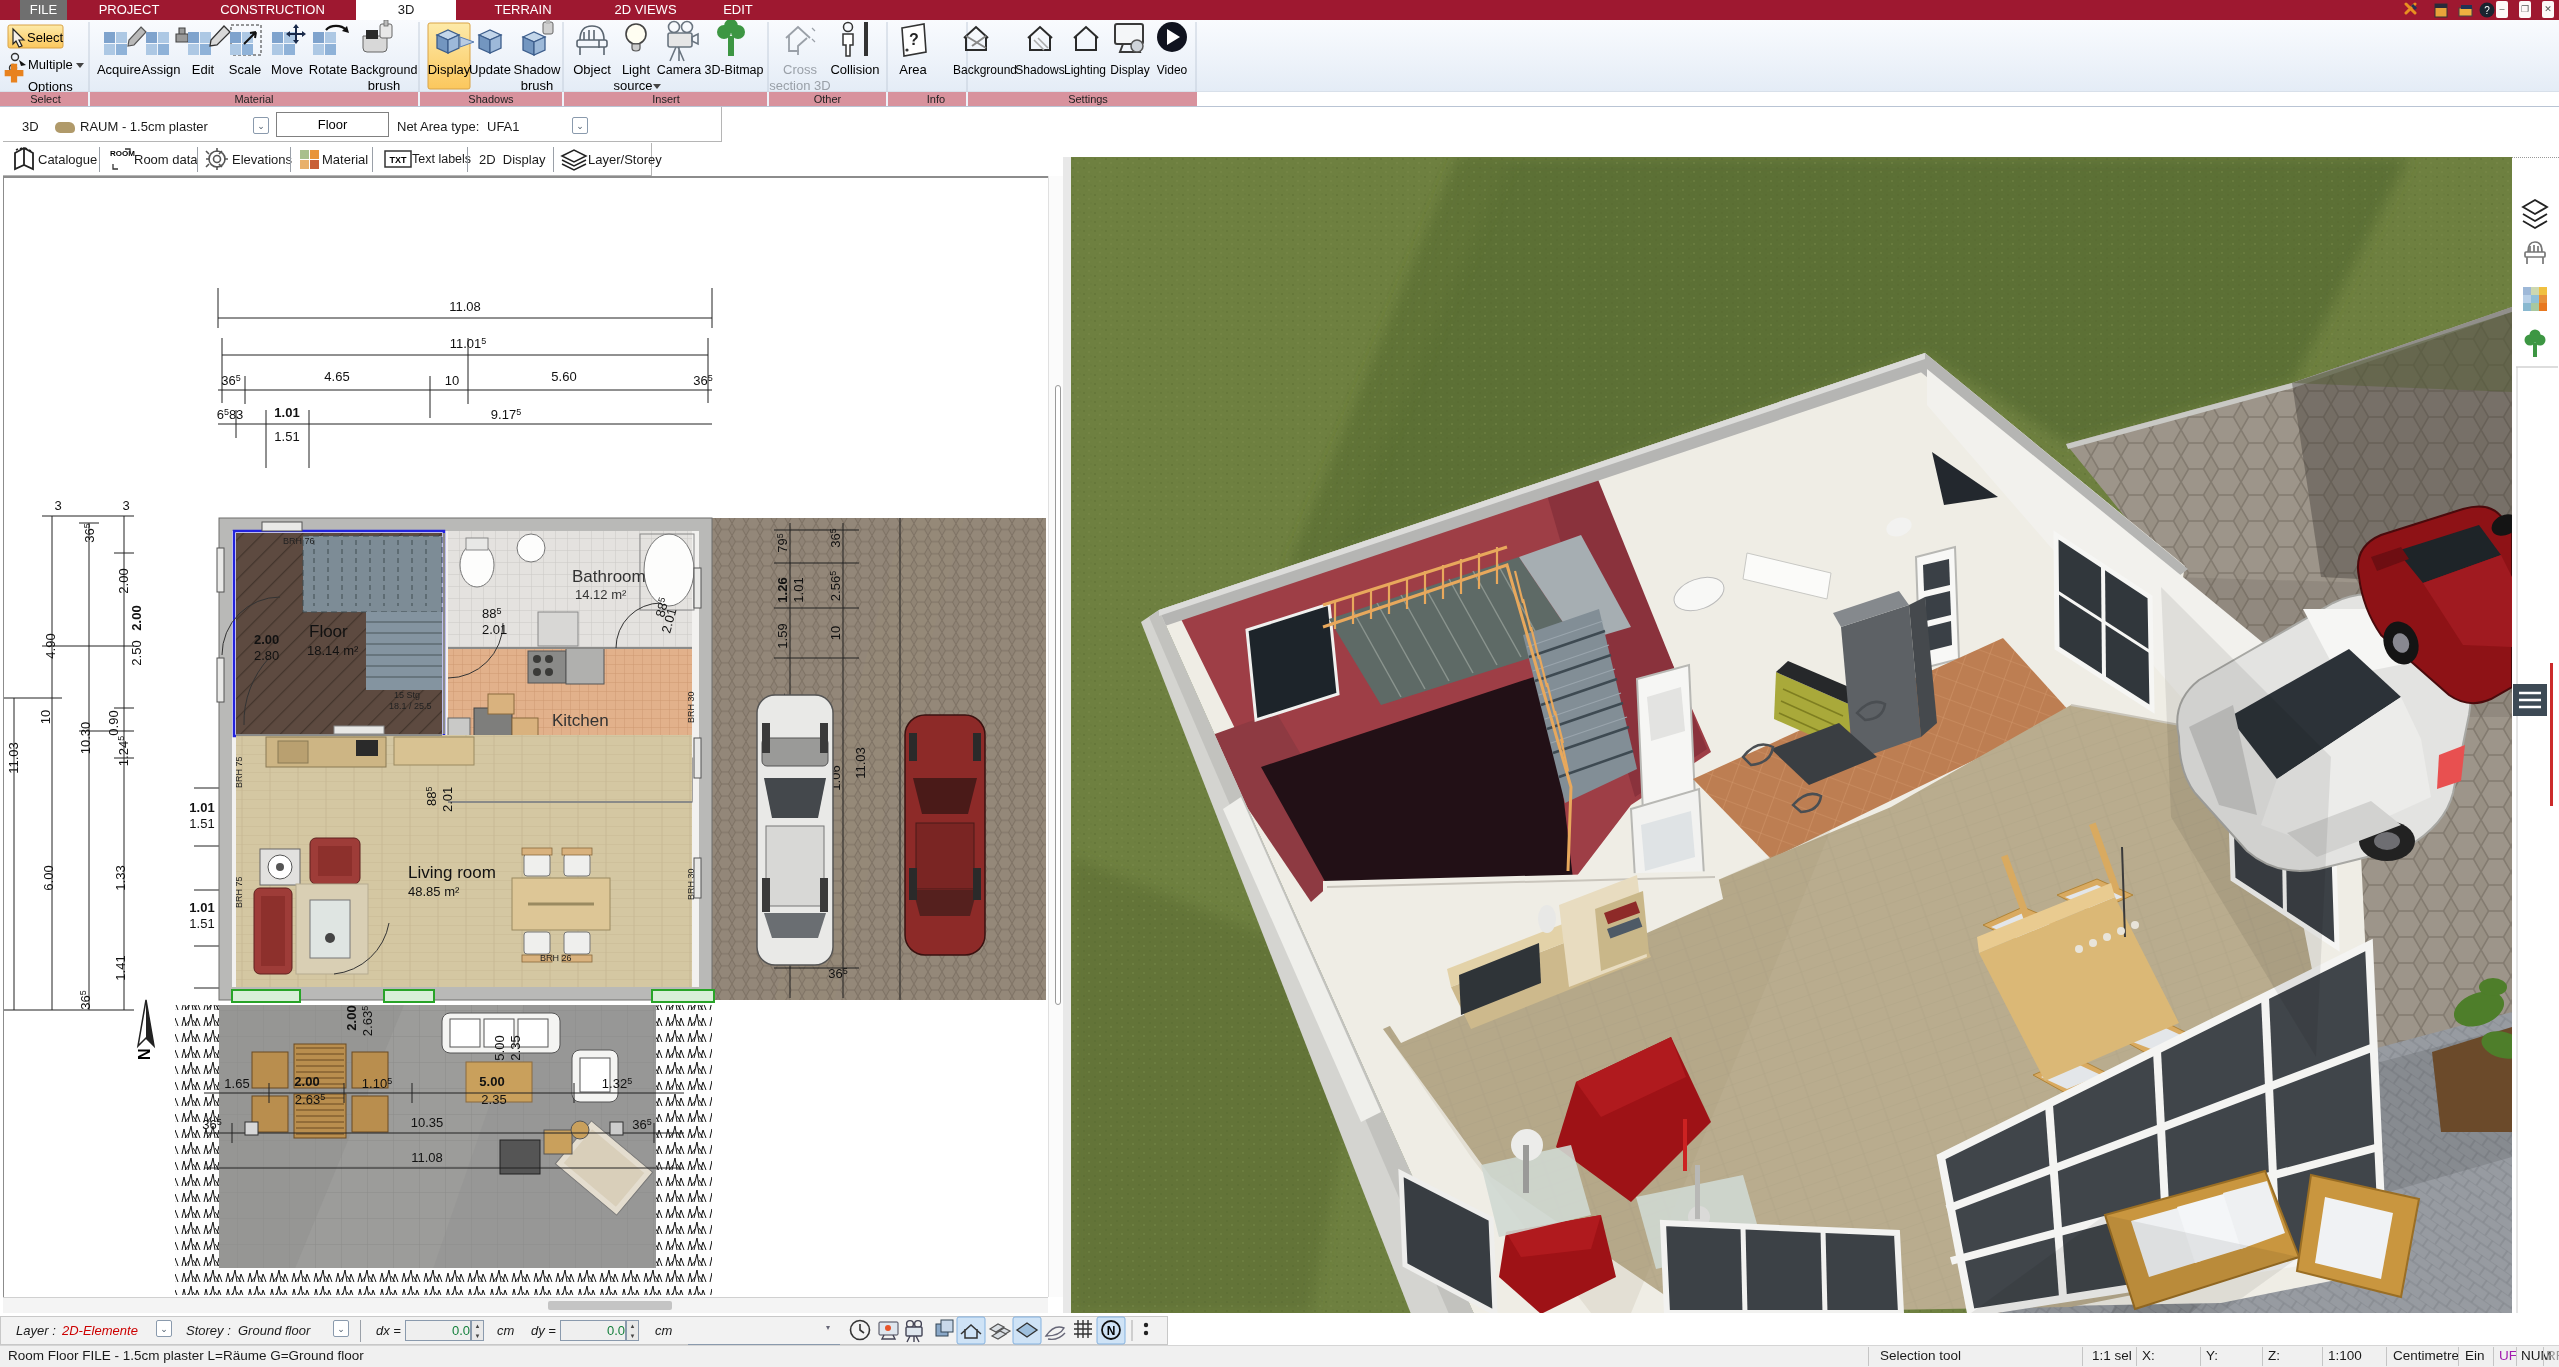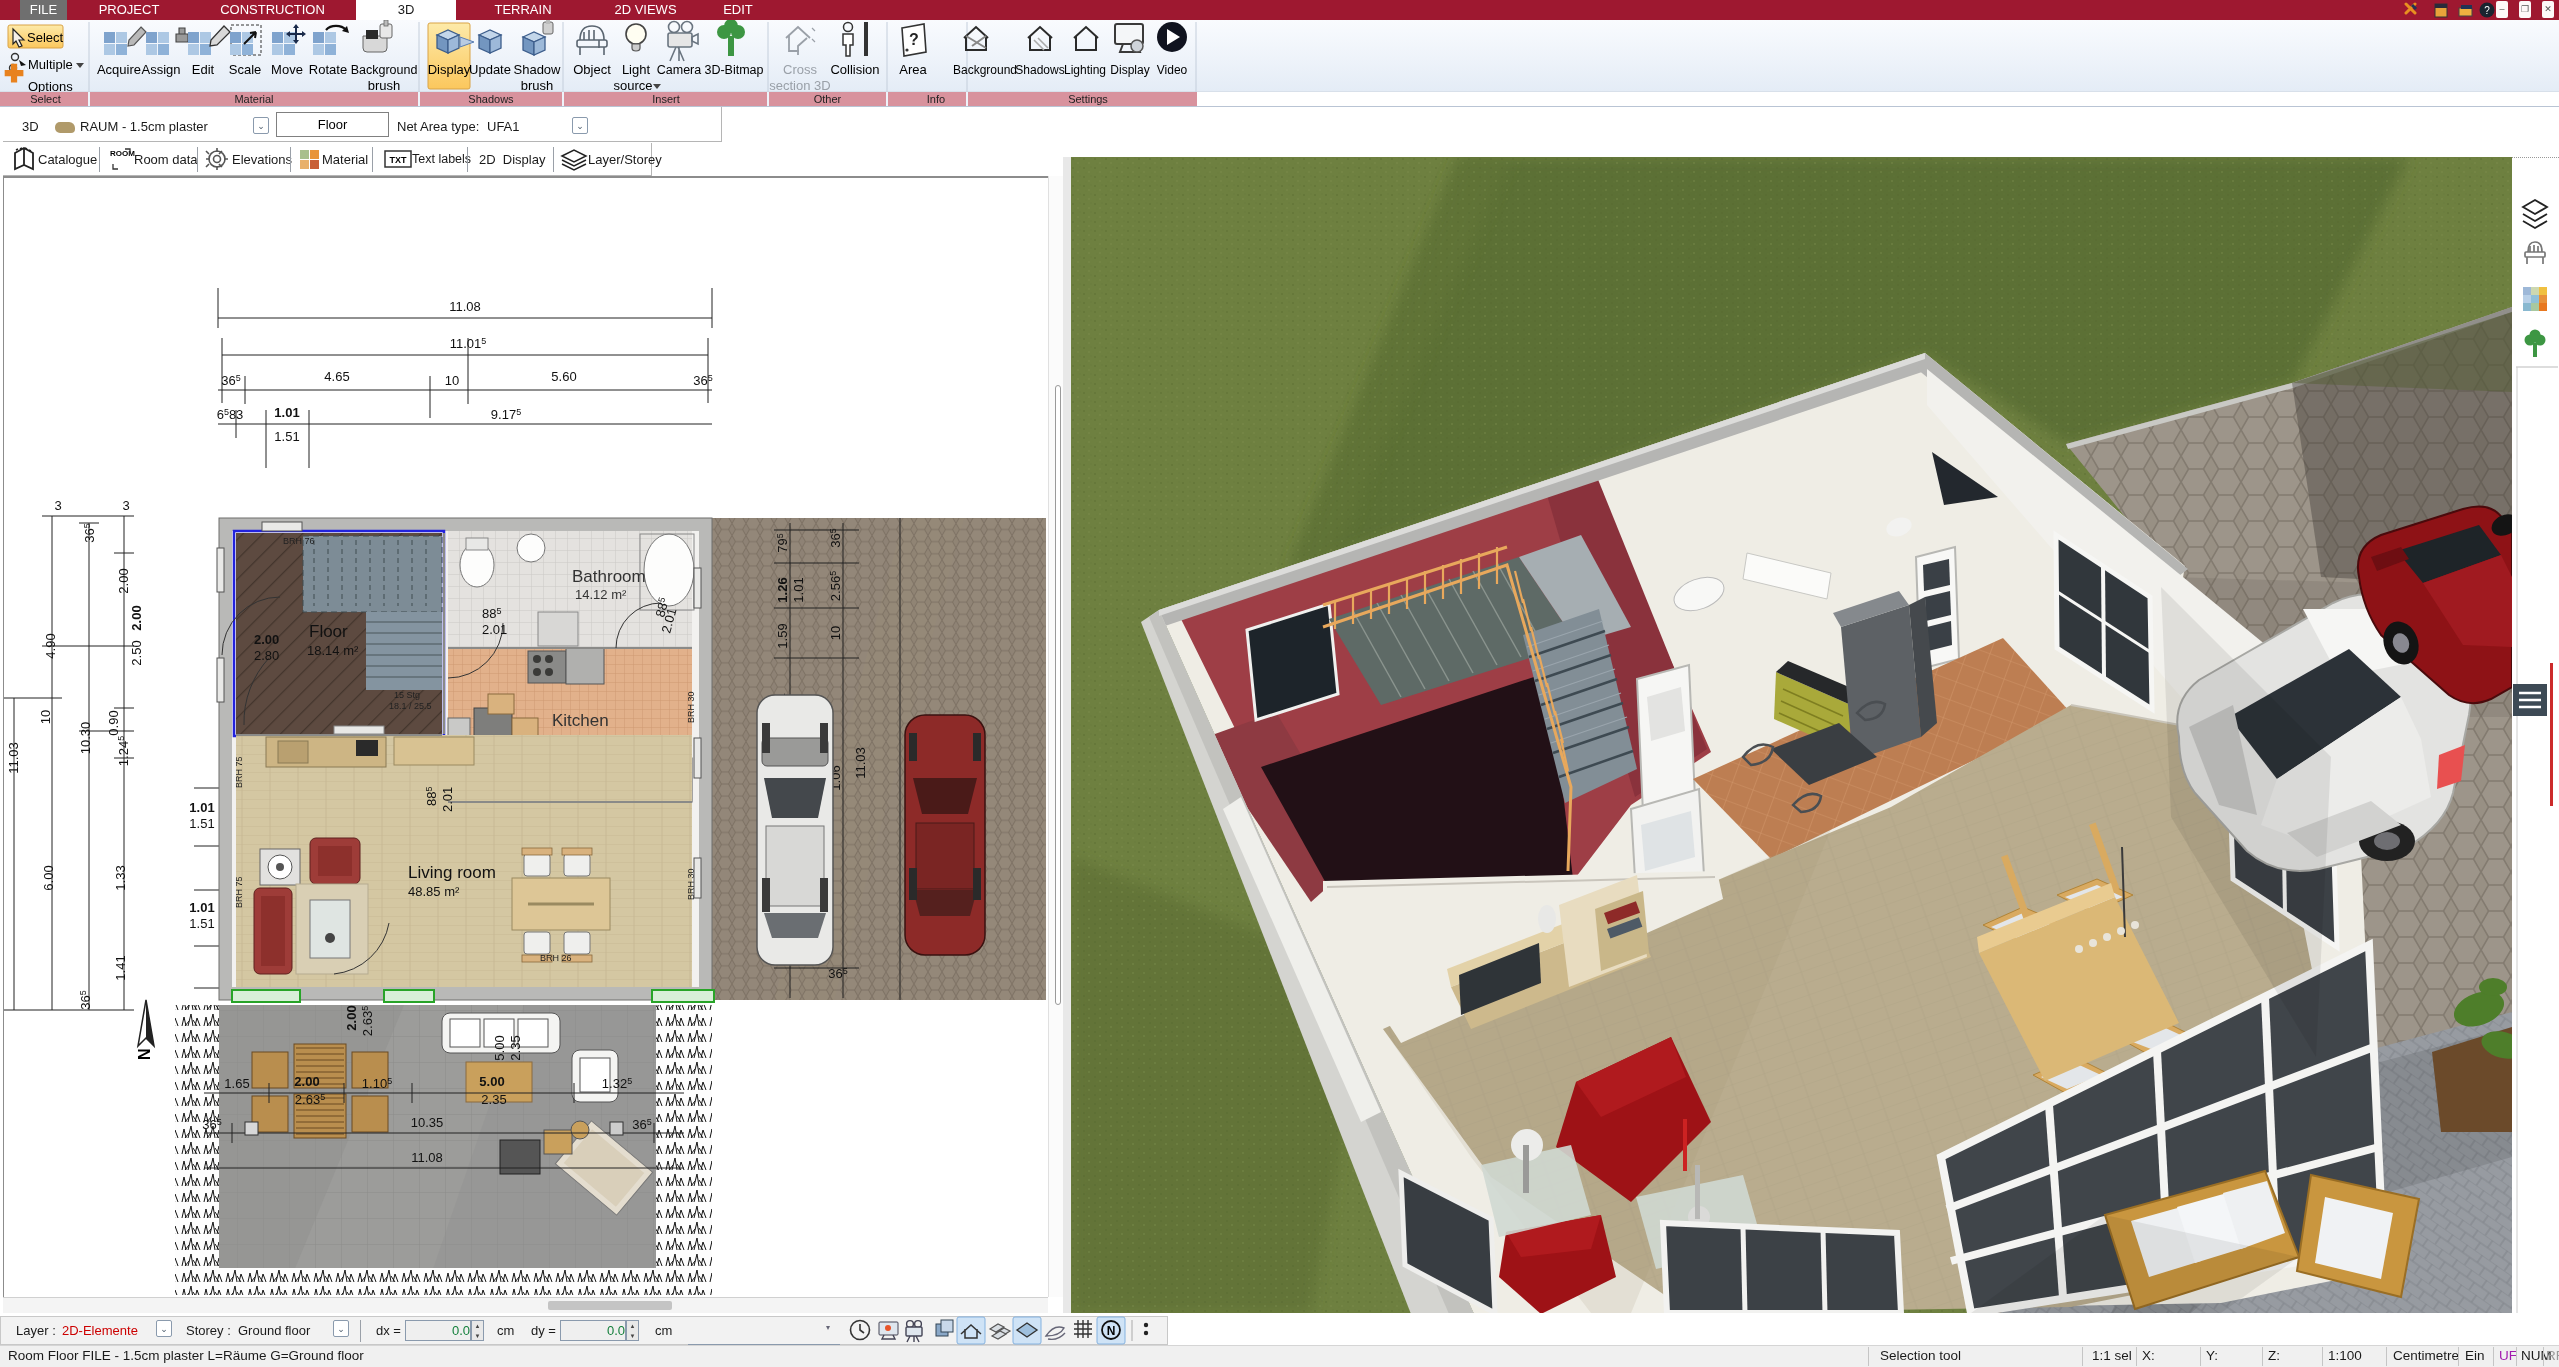--- a/index.html
+++ b/index.html
@@ -40,21 +40,21 @@
 #hscroll { left:3px; top:1297px; width:1045px; height:16px; background:#f4f4f4; border-top:1px solid #d0d0d0; }
 #hthumb { left:548px; top:1301px; width:124px; height:9px; background:#c4c4c4; border-radius:2px; }
 #vscroll { left:1048px; top:176px; width:15px; height:1121px; background:#fbfbfb; border-left:1px solid #e0e0e0; }
 #vthumb { left:1055px; top:385px; width:6px; height:620px; background:#fff; border:1px solid #9a9a9a; border-radius:3px; }
 #gap23 { left:1063px; top:157px; width:8px; height:1156px; background:#e8e8e8; }
 #pane3d { left:1071px; top:157px; width:1441px; height:1156px; background:#6f8142; }
 #sidebar { left:2512px; top:157px; width:47px; height:1156px; background:#ffffff; border-top:1px dotted #999; }
 
 #botbar { left:0; top:1316px; width:1168px; height:29px; background:#f2f2f2; border:1px solid #c8c8c8; }
 #botbar2 { left:1168px; top:1316px; width:1391px; height:29px; background:#ffffff; }
-.bt { position:absolute; font-size:13px; color:#1a1a1a; top:1323px; }
+.bt { position:absolute; font-size:13px; color:#1a1a1a; top:1323px;font-style:italic; }
 .binput { position:absolute; top:1320px; height:21px; background:#efefef; border:1px solid #8a9aad;
   font-size:13px; color:#15803d; text-align:right; line-height:20px; }
 #statusbar { left:0; top:1345px; width:2559px; height:22px; background:#f0f0f0; border-top:1px solid #d5d5d5; }
 .st { position:absolute; top:1348px; font-size:13.5px; color:#1a1a1a; }
 .ssep { position:absolute; top:1347px; height:19px; width:1px; background:#c5c5c5; }
 svg { display:block; }
 </style>
 </head>
 <body>
 <div id="root">

